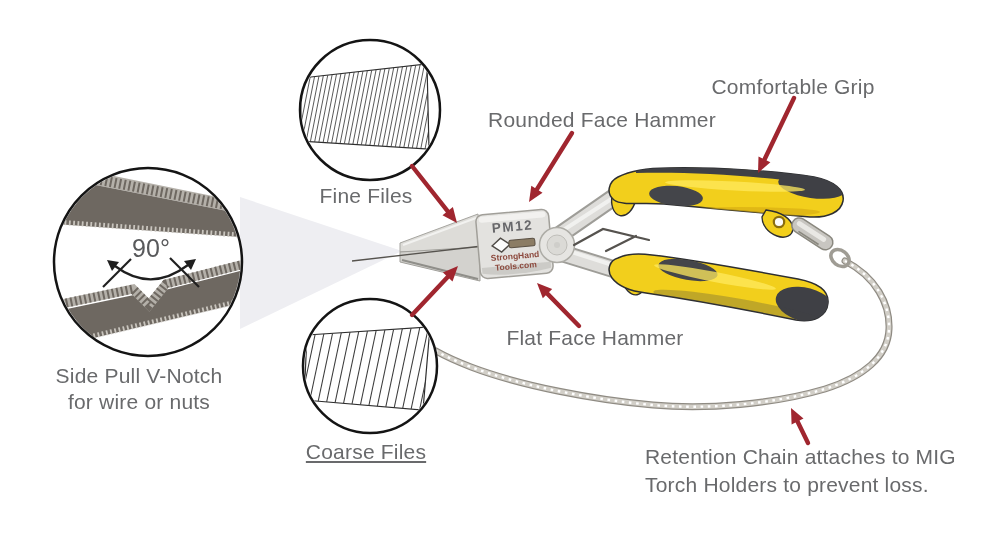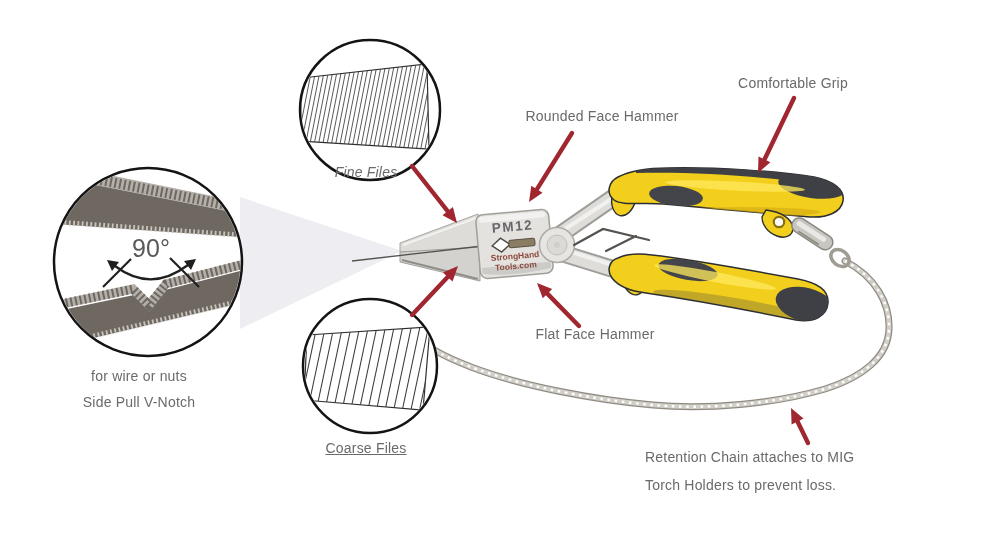--- a/index.html
+++ b/index.html
@@ -1,18 +1,18 @@
 <!DOCTYPE html>
 <html><head>
 <meta charset="utf-8">
 <style>
   html,body{margin:0;padding:0;background:#fff;font-family:"Liberation Sans",sans-serif;}
   #stage{position:relative;width:1000px;height:538px;background:#ffffff;overflow:hidden;}
   #figure-svg{position:absolute;left:0;top:0;}
-  .label{position:absolute;color:#696a6c;font-size:14px;letter-spacing:.2px;white-space:nowrap;}
+  .label{position:absolute;color:#696a6c;font-size:21px;letter-spacing:.2px;white-space:nowrap;}
   .centered{transform:translateX(-50%);}
   .two-line{text-align:center;line-height:26px;}
   #label-retention{line-height:28px;}
   .blocktext{font-family:"Liberation Sans",sans-serif;font-weight:bold;}
 </style>
 </head>
 <body>
 
 <div id="stage">
 
@@ -236,27 +236,27 @@
   <g>
         <line x1="579" y1="326" x2="545.4" y2="291.6" stroke="#a0262f" stroke-width="4.4" stroke-linecap="round"></line>
         <polygon points="537,283 552.2,289.1 542.8,298.3" fill="#a0262f"></polygon>
       </g>
   <g>
         <line x1="808" y1="443" x2="796.2" y2="418.8" stroke="#a0262f" stroke-width="4.4" stroke-linecap="round"></line>
         <polygon points="791,408 803.5,418.6 791.6,424.4" fill="#a0262f"></polygon>
       </g>
 </svg>
 
-  <div class="label centered" id="label-fine-files" style="left:366px;top:164px;font-style:italic;">Fine Files</div>
+  <div class="label centered" id="label-fine-files" style="left:366px;top:184px;">Fine Files</div>
 
   <div class="label centered" id="label-coarse-files" style="left:366px;top:440px;text-decoration:underline;">Coarse Files</div>
 
   <div class="label centered two-line" id="label-side-pull" style="left:139px;top:363px;">
+    <span style="display:block">Side Pull V-Notch</span>
     <span style="display:block">for wire or nuts</span>
-    <span style="display:block">Side Pull V-Notch</span>
   </div>
 
   <div class="label centered" id="label-rounded-face" style="left:602px;top:108px;">Rounded Face Hammer</div>
 
   <div class="label centered" id="label-comfortable-grip" style="left:793px;top:75px;">Comfortable Grip</div>
 
   <div class="label" id="label-retention" style="left:645px;top:443px;">
     <span style="display:block">Retention Chain attaches to MIG</span>
     <span style="display:block">Torch Holders to prevent loss.</span>
   </div>

